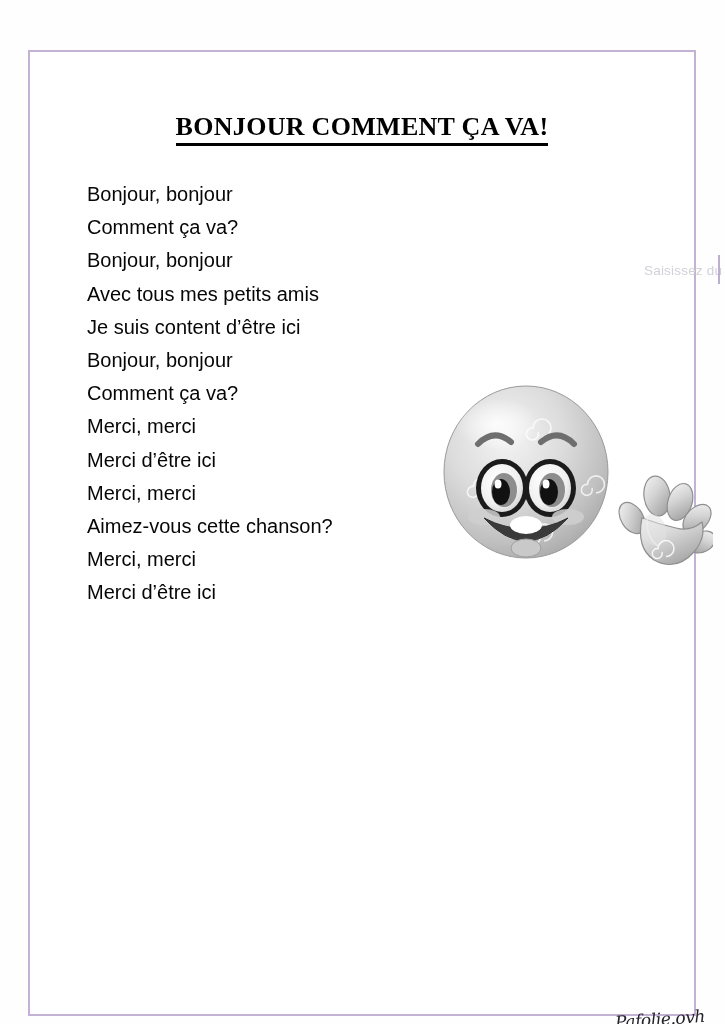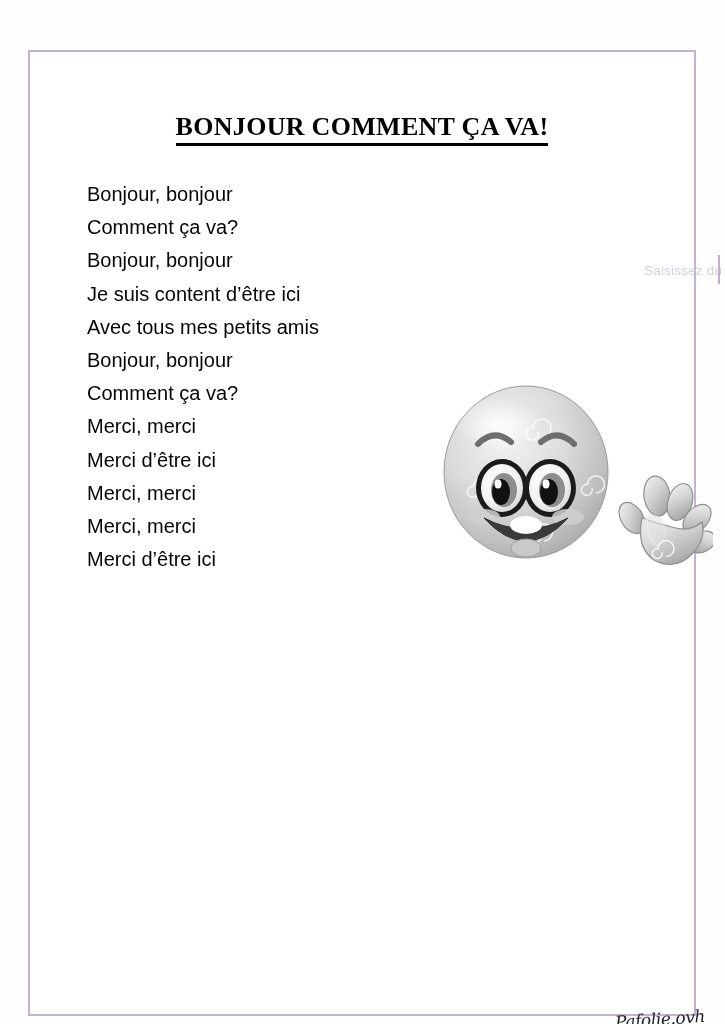--- a/index.html
+++ b/index.html
@@ -119,27 +119,28 @@
 <div id="page">
 
   <div id="doc-frame">
 
     <div id="doc-title"><span class="ul">BONJOUR COMMENT ÇA VA!</span></div>
 
     <div id="lyrics">
       <div class="line">Bonjour, bonjour</div>
       <div class="line">Comment ça va?</div>
       <div class="line">Bonjour, bonjour</div>
+      <div class="line">Avec tous mes petits amis</div>
       <div class="line">Je suis content d’être ici</div>
-      <div class="line">Avec tous mes petits amis</div>
       <div class="line">Bonjour, bonjour</div>
       <div class="line">Comment ça va?</div>
       <div class="line">Merci, merci</div>
       <div class="line">Merci d’être ici</div>
       <div class="line">Merci, merci</div>
+      <div class="line">Aimez-vous cette chanson?</div>
       <div class="line">Merci, merci</div>
       <div class="line">Merci d’être ici</div>
     </div>
 
     <div id="placeholder-field">
       <span id="placeholder-text">Saisissez du text</span>
       <span id="text-caret"></span>
     </div>
 
     <svg id="smiley" viewBox="0 0 168 176" xmlns="http://www.w3.org/2000/svg">

